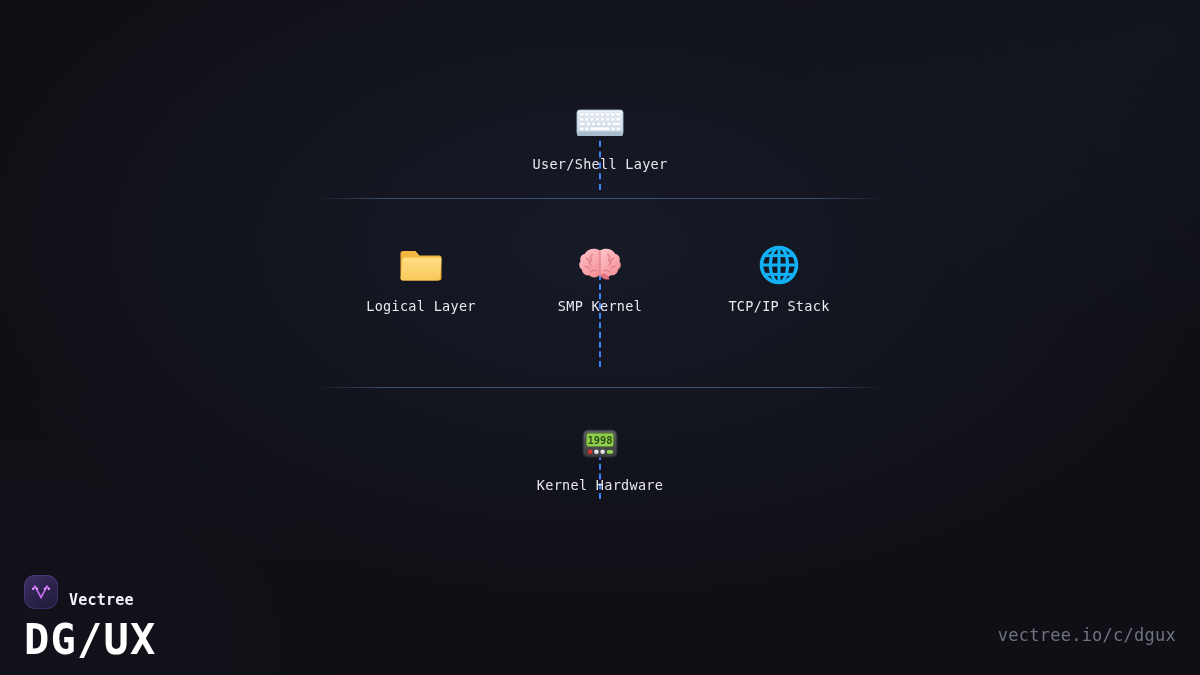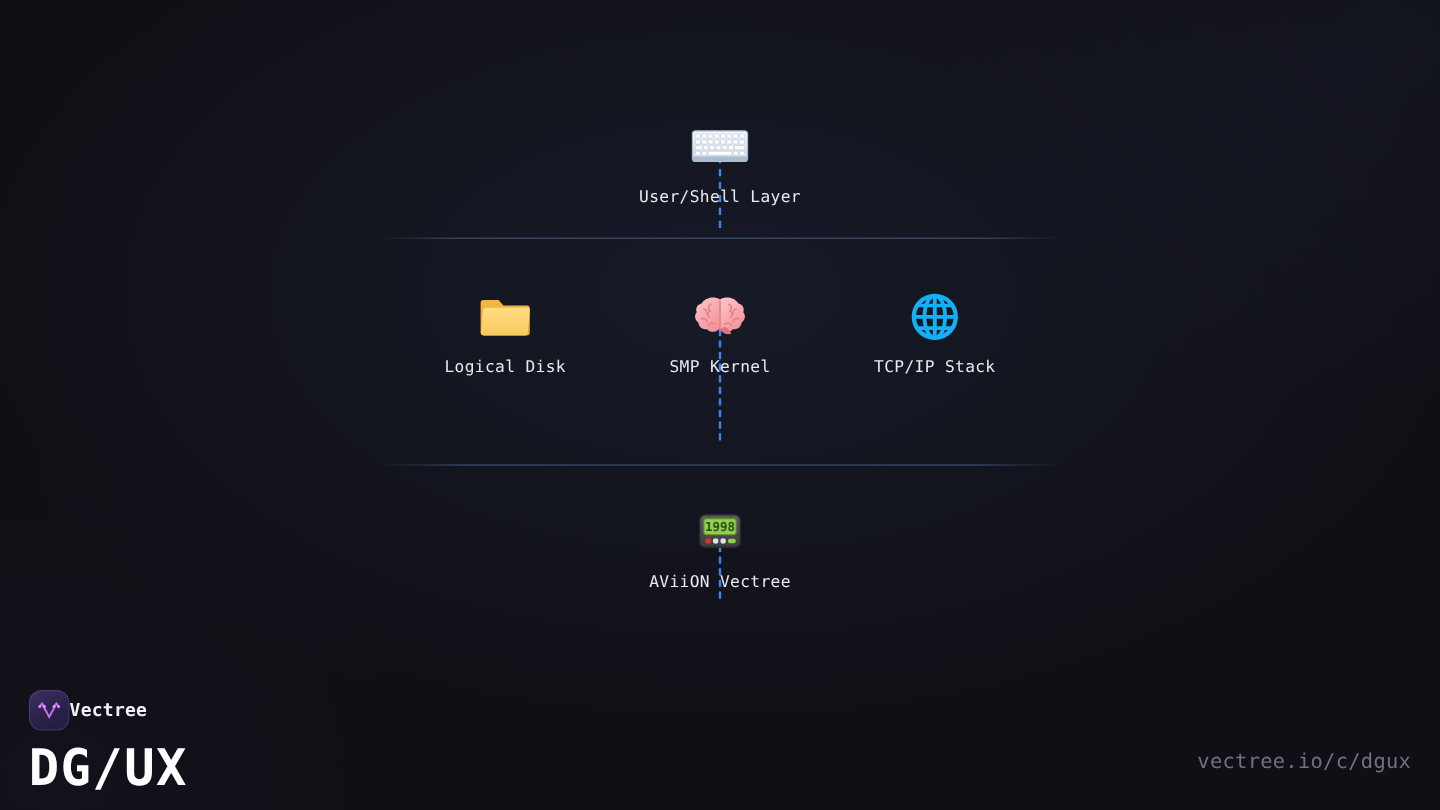--- a/index.html
+++ b/index.html
@@ -103,21 +103,22 @@
 
   
   .brand {
     position:absolute;
     left:24px;
     top:575px;
     z-index:5;
   }
   .brand-row {
     display:flex;
-    align-items:center;
+    align-items:flex-end;
+    gap:11px;
   }
   .brand-mark {
     width:34px;
     height:34px;
     border-radius:11px;
     background:linear-gradient(150deg,#3c2f63 0%,#2a2148 58%,#221c3c 100%);
     display:flex;
     align-items:center;
     justify-content:center;
     flex:0 0 34px;
@@ -222,21 +223,21 @@
           </linearGradient>
           <linearGradient id="fldFront" x1="0" y1="0" x2="0" y2="1">
             <stop offset="0%" stop-color="#ffdd83"></stop>
             <stop offset="100%" stop-color="#f8c95a"></stop>
           </linearGradient>
         </defs>
         <path d="M5 8 h12.5 l4 4.5 H41 a2.5 2.5 0 0 1 2.5 2.5 V35 a2.5 2.5 0 0 1 -2.5 2.5 H5 A2.5 2.5 0 0 1 2.5 35 V10.5 A2.5 2.5 0 0 1 5 8 Z" fill="url(#fldBack)"></path>
         <path d="M6.5 14.5 H41.5 a2 2 0 0 1 2 2.2 l-1.6 18.5 a2.5 2.5 0 0 1 -2.5 2.3 H5.2 A2.5 2.5 0 0 1 2.7 34.6 l1.7 -17.9 a2.2 2.2 0 0 1 2.1 -2.2 Z" fill="url(#fldFront)"></path>
       </svg>
     </span>
-    <div class="caption">Logical Disk</div>
+    <div class="caption">Logical Layer</div>
   </div>
 
   <div class="node node-net">
     <span class="glyph">
       <svg class="icon-svg" width="46" height="44" viewBox="0 0 46 44" aria-hidden="true">
         <circle cx="23" cy="22" r="17.5" fill="none" stroke="#12b0f5" stroke-width="3.6"></circle>
         <ellipse cx="23" cy="22" rx="8.6" ry="17.5" fill="none" stroke="#12b0f5" stroke-width="3.2"></ellipse>
         <line x1="23" y1="4.5" x2="23" y2="39.5" stroke="#12b0f5" stroke-width="3.2"></line>
         <line x1="5.5" y1="22" x2="40.5" y2="22" stroke="#12b0f5" stroke-width="3.2"></line>
         <path d="M9.4 12.6 h27.2" fill="none" stroke="#12b0f5" stroke-width="3"></path>
@@ -285,21 +286,21 @@
         </defs>
         <rect x="8" y="8" width="34" height="27" rx="5" fill="url(#pagerBody)" stroke="#2b2b2e" stroke-width="1.2"></rect>
         <rect x="11.6" y="11.2" width="26.8" height="13.4" rx="1.8" fill="#8fd14f" stroke="#5f8f32" stroke-width="0.9"></rect>
         <text x="25" y="21.9" text-anchor="middle" font-family="&quot;DejaVu Sans Mono&quot;,&quot;Liberation Mono&quot;,monospace" font-size="10.4" font-weight="700" fill="#2f4d14">1998</text>
         <circle cx="15.2" cy="29.8" r="2.3" fill="#d9362b"></circle>
         <circle cx="21.4" cy="29.8" r="2.3" fill="#e3e3e6"></circle>
         <circle cx="27.6" cy="29.8" r="2.3" fill="#e3e3e6"></circle>
         <rect x="31.6" y="27.9" width="6.6" height="3.8" rx="1.9" fill="#8fd14f"></rect>
       </svg>
     </span>
-    <div class="caption">AViiON Vectree</div>
+    <div class="caption">Kernel Hardware</div>
   </div>
 
 </div>
 
 <div class="brand">
   <div class="brand-row">
     <span class="brand-mark">
       <svg width="22" height="22" viewBox="0 0 22 22" aria-hidden="true">
         <g stroke="#c46ef0" stroke-width="1.7" fill="none" stroke-linecap="round">
           <path d="M5 5.4 L11 16.4 L17 5.4"></path>

